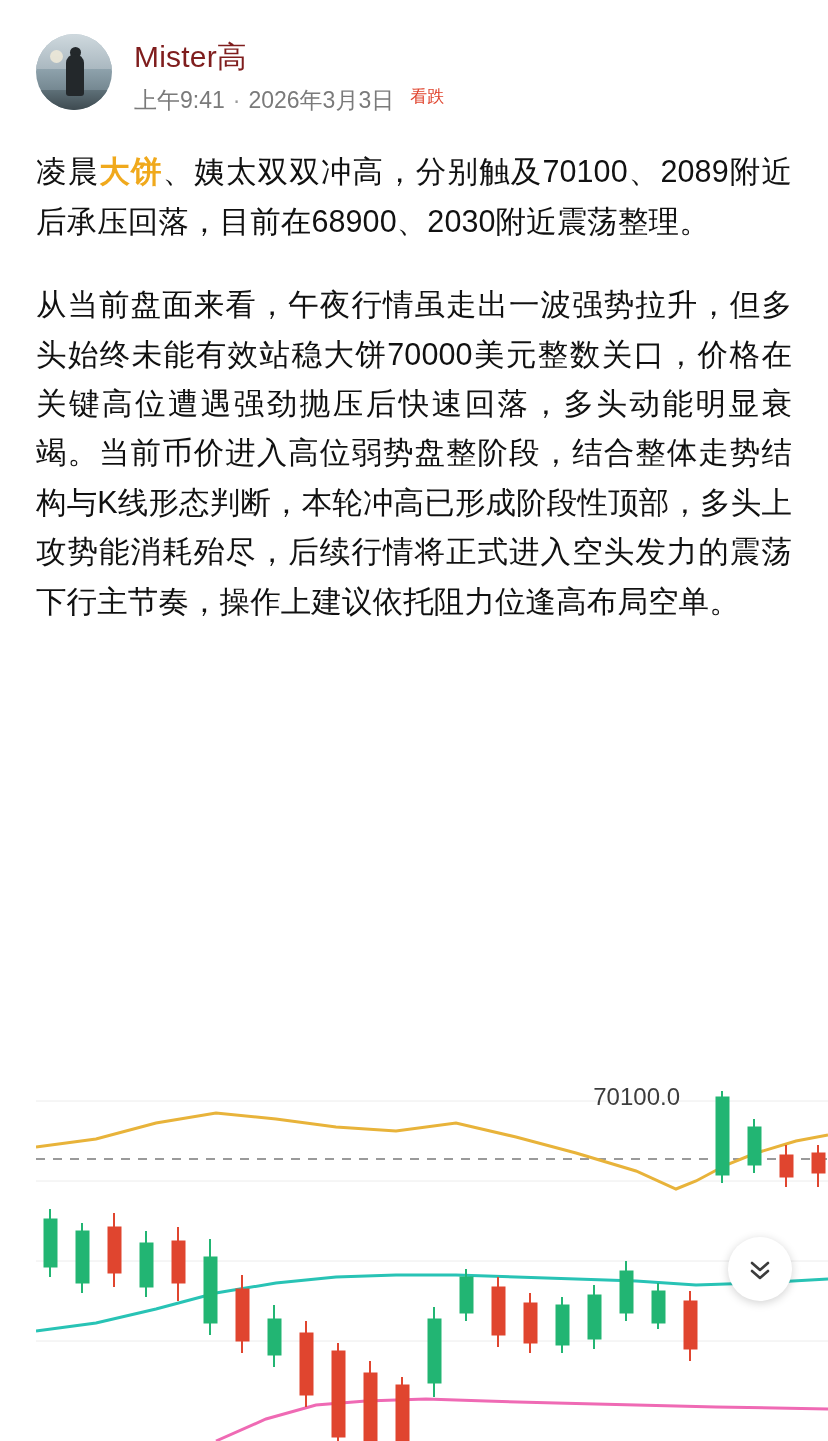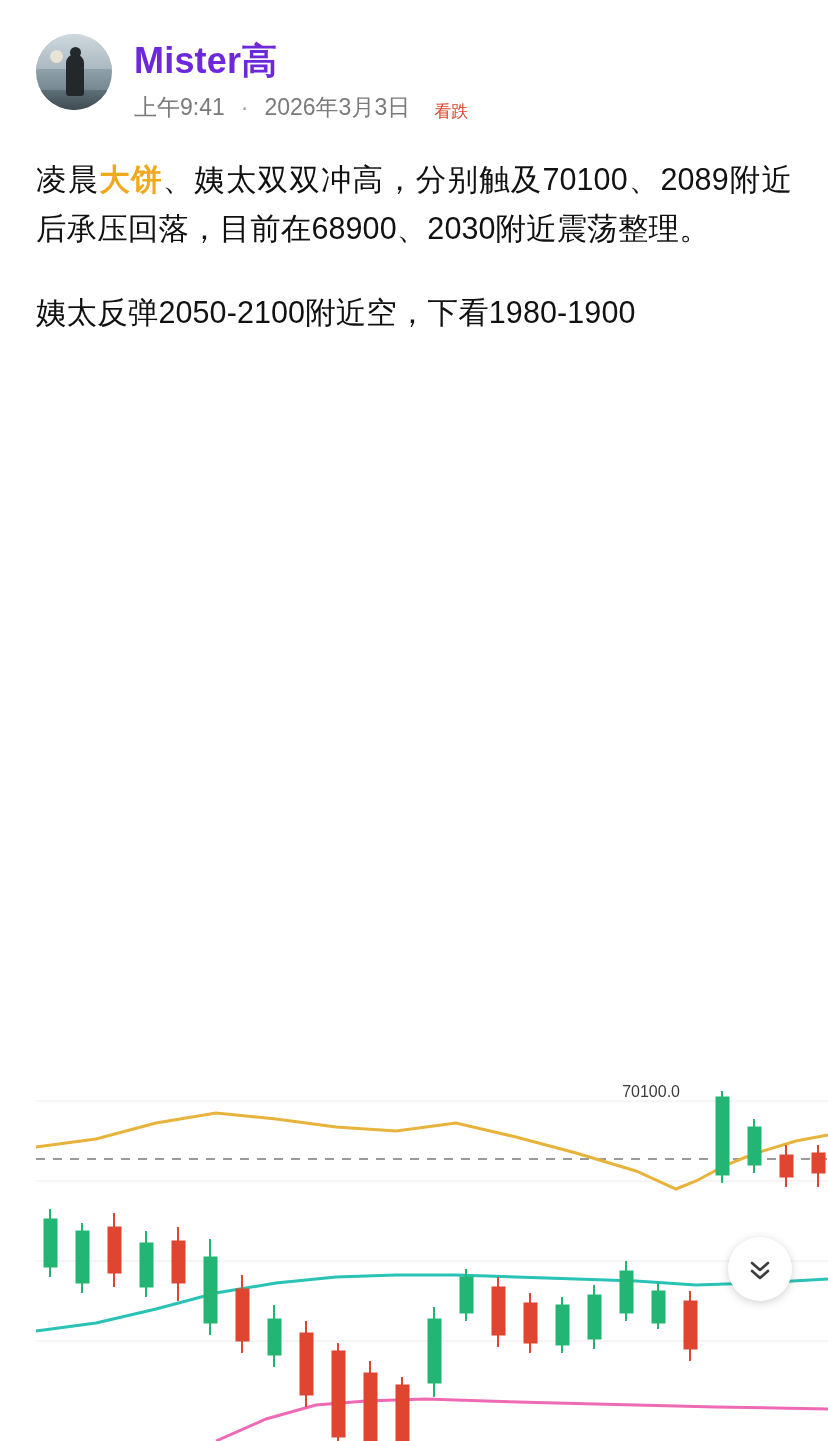--- a/index.html
+++ b/index.html
@@ -73,35 +73,34 @@
     position: absolute;
     left: 0; right: 0; bottom: 0;
     height: 26%;
     background: linear-gradient(#5e7078 0%, #3e4a50 100%);
   }
   .head-meta {
     margin-left: 22px;
     padding-top: 4px;
   }
   .username {
-    font-size: 36px;
-    font-weight: bold;
-    color: #6d28d9;
+    font-size: 30px;
+    font-weight: normal;
+    color: #7f1d1d;
     line-height: 1.25;
     letter-spacing: .2px;
   }
   .subline {
     margin-top: 10px;
     font-size: 23px;
     color: #7a7a7a;
     line-height: 1.3;
     display: flex;
-    align-items: flex-end;
+    align-items: flex-start;
     flex-wrap: wrap;
-    gap: 8px;
   }
   .subline .dot {
     margin: 0 8px;
     color: #9a9a9a;
   }
   .subline .tag-bearish {
     margin-left: 16px;
     color: #e0452f;
     font-size: 17px;
   }
@@ -144,21 +143,21 @@
     height: 380px;
     overflow: hidden;
   }
   .chart-svg {
     display: block;
   }
   .price-label {
     position: absolute;
     right: 148px;
     top: 22px;
-    font-size: 16px;
+    font-size: 24px;
     color: #3d3d3d;
     font-family: "Liberation Sans", sans-serif;
   }
   .scroll-chip {
     position: absolute;
     right: 36px;
     bottom: 140px;
     width: 64px;
     height: 64px;
     border-radius: 50%;
@@ -193,23 +192,23 @@
       </div>
     </div>
   </div>
 
   <div class="content">
 
     <p class="para">
       <span>凌晨</span><span class="hl">大饼</span><span>、姨太双双冲高，分别触及70100、2089附近后承压回落，目前在68900、2030附近震荡整理。</span>
     </p>
 
-
-
-    <div class="signal-block">姨太反弹2050-2100附近空，下看1980-1900</div>
+    <p class="para">从当前盘面来看，午夜行情虽走出一波强势拉升，但多头始终未能有效站稳大饼70000美元整数关口，价格在关键高位遭遇强劲抛压后快速回落，多头动能明显衰竭。当前币价进入高位弱势盘整阶段，结合整体走势结构与K线形态判断，本轮冲高已形成阶段性顶部，多头上攻势能消耗殆尽，后续行情将正式进入空头发力的震荡下行主节奏，操作上建议依托阻力位逢高布局空单。</p>
+
+
 
   </div>
 
   <div class="chart-wrap">
     <svg class="chart-svg" width="792" height="380" viewBox="0 0 792 380">
       <rect x="0" y="0" width="792" height="380" fill="#ffffff"></rect>
 
       <g stroke="#ececec" stroke-width="1">
         <line x1="0" y1="40" x2="792" y2="40"></line>
         <line x1="0" y1="120" x2="792" y2="120"></line>

